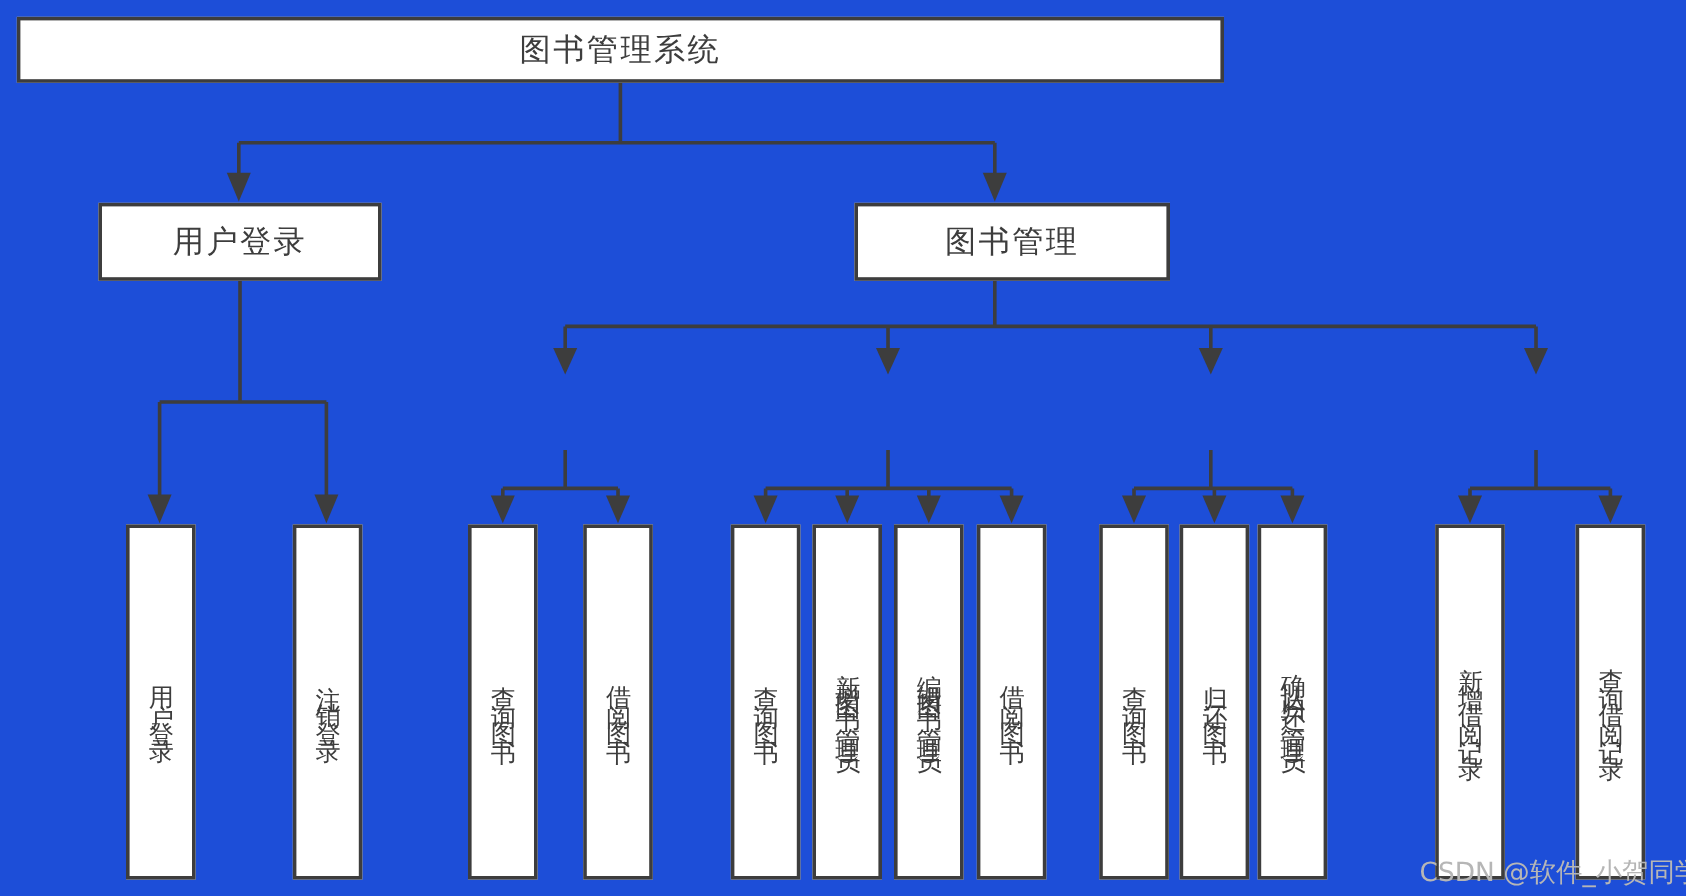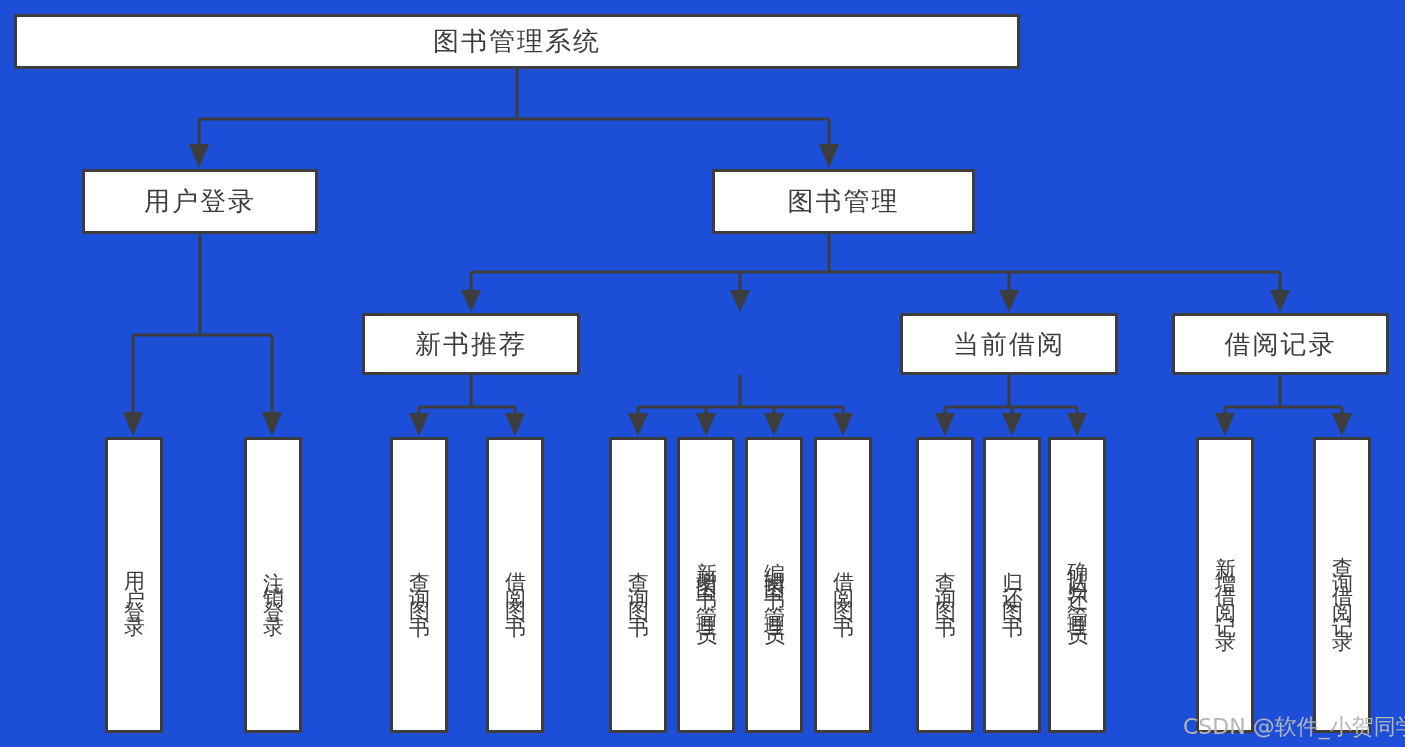--- a/index.html
+++ b/index.html
@@ -88,29 +88,20 @@
     <span class="hlbl">图书管理系统</span>
   </div>
 
   <div class="box" style="left:82px;top:169px;width:236px;height:65px">
     <span class="hlbl">用户登录</span>
   </div>
   <div class="box" style="left:712px;top:169px;width:263px;height:65px">
     <span class="hlbl">图书管理</span>
   </div>
 
-  <div class="box" style="left:362px;top:313px;width:218px;height:62px">
-    <span class="hlbl">新书推荐</span>
-  </div>
-  <div class="box" style="left:900px;top:313px;width:218px;height:62px">
-    <span class="hlbl">当前借阅</span>
-  </div>
-  <div class="box" style="left:1172px;top:313px;width:217px;height:62px">
-    <span class="hlbl">借阅记录</span>
-  </div>
 
   <div class="box leaf" style="left:105px;top:437px;width:58px;height:296px">
     <span class="vtxt">用户登录</span>
   </div>
   <div class="box leaf" style="left:244px;top:437px;width:58px;height:296px">
     <span class="vtxt">注销登录</span>
   </div>
 
   <div class="box leaf" style="left:390px;top:437px;width:58px;height:296px">
     <span class="vtxt">查询图书</span>

